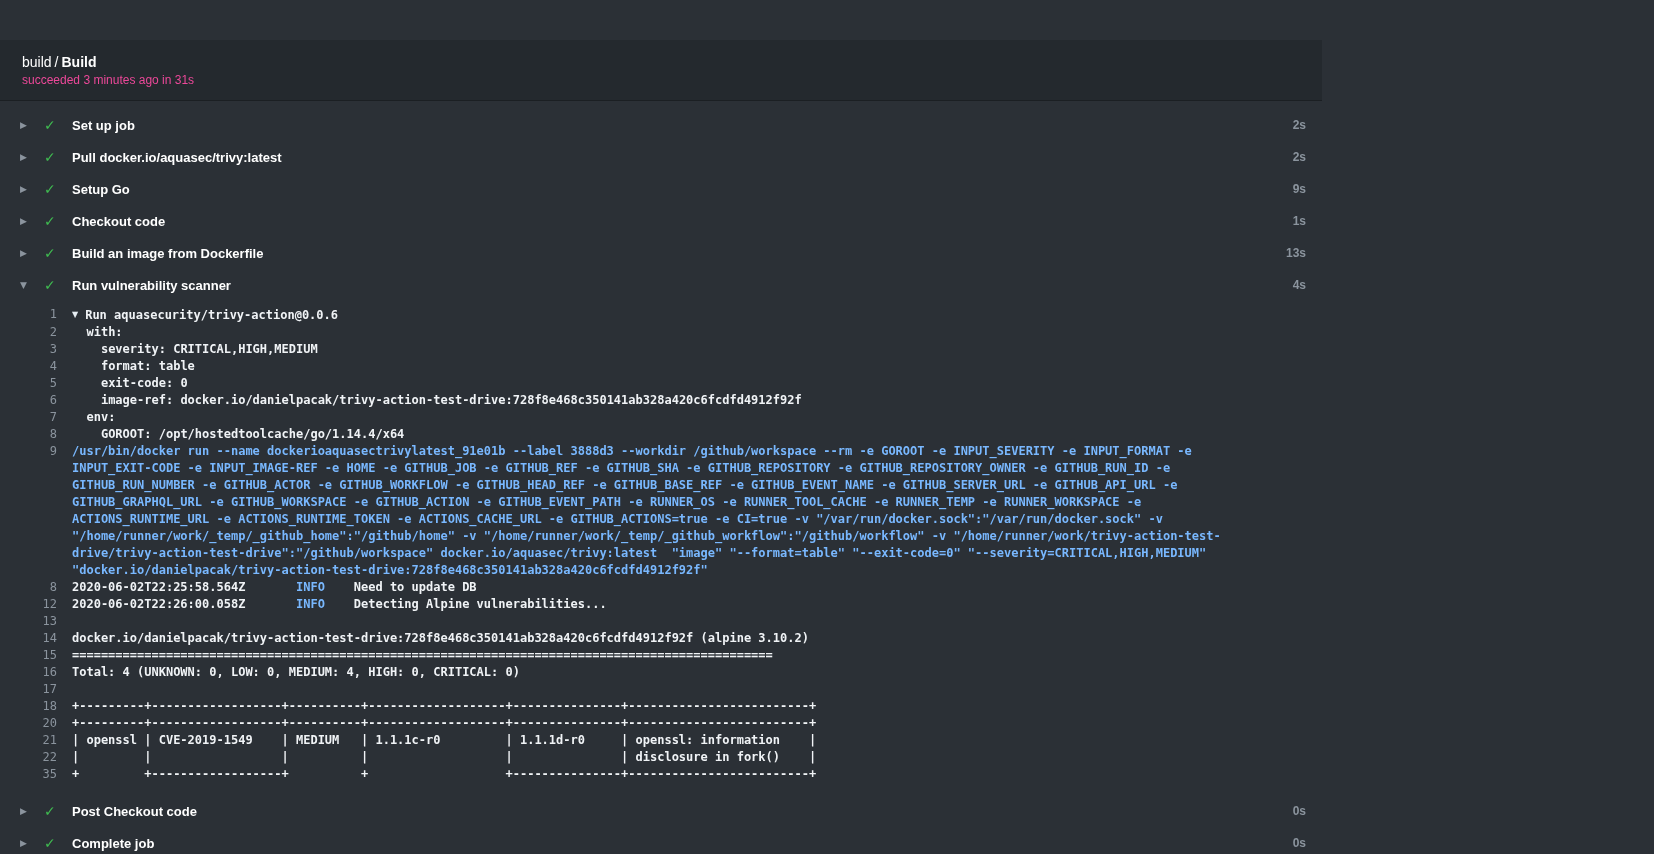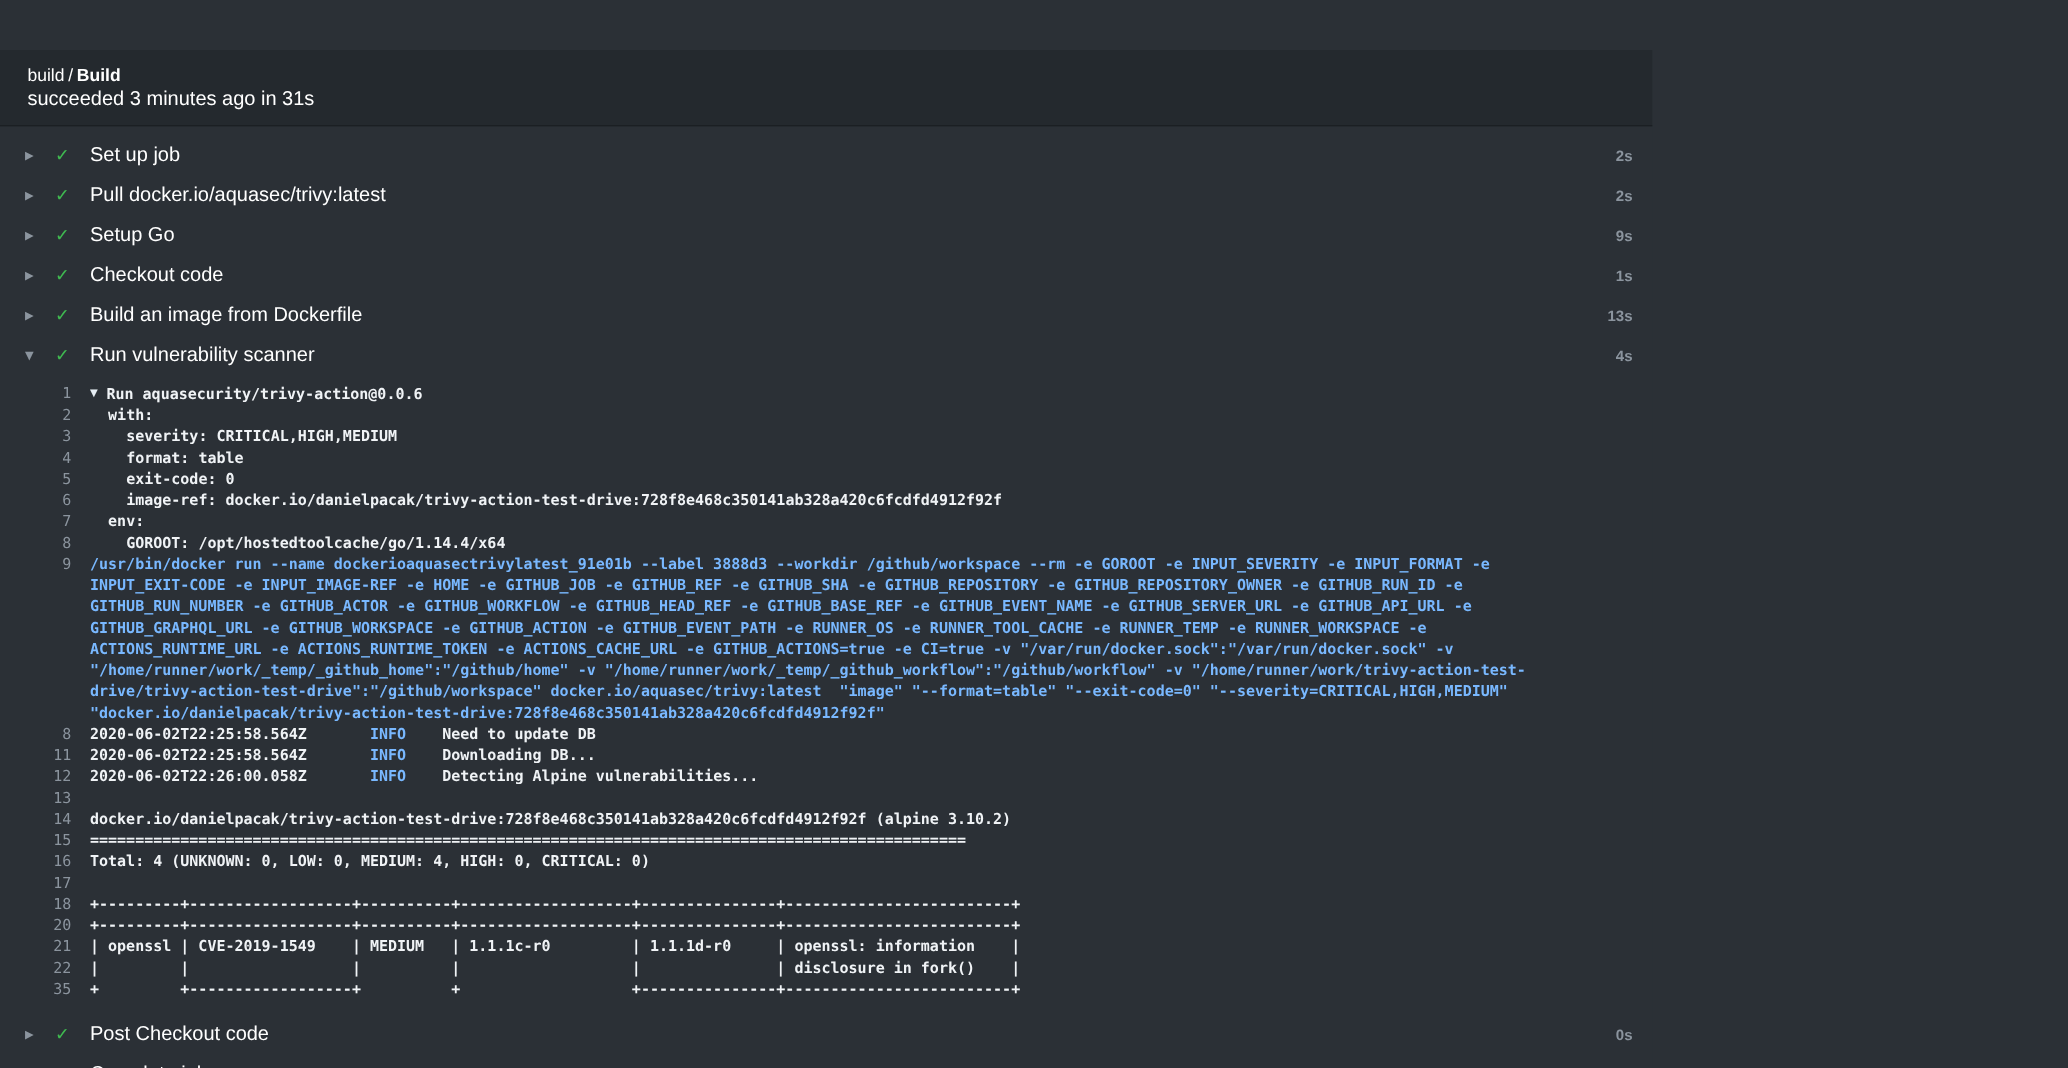--- a/index.html
+++ b/index.html
@@ -12,21 +12,21 @@
   .header {
     height:61px; background:#24292e; border-bottom:1px solid #1b1f23;
     display:flex; align-items:center; justify-content:space-between;
     padding:0 18px 0 22px;
   }
   .title-block { display:flex; flex-direction:column; gap:3px; }
   .breadcrumb { font-size:14px; color:#ffffff; }
   .breadcrumb .job { font-weight:400; }
   .breadcrumb .sep { font-weight:400; padding:0 3px; }
   .breadcrumb .run { font-weight:700; }
-  .run-status { font-size:16px; color:#ffffff; }
+  .run-status { font-size:12px; color:#ec4899; }
   .header-right { display:flex; align-items:center; gap:8px; }
   .search-input {
     width:210px; height:26px; background:#3d4247; border:1px solid #4b5157;
     border-radius:6px; color:#c9d1d9; font-size:13px; padding:0 10px;
     font-family:"Liberation Sans", sans-serif; outline:none;
   }
   .search-input::placeholder { color:#878e95; }
   .nav-btn {
     background:none; border:none; color:#8b949e; font-size:17px; line-height:1;
     width:28px; height:26px; cursor:pointer; font-family:"DejaVu Sans", sans-serif;
@@ -43,21 +43,21 @@
   }
   .tri {
     width:14px; flex:none; color:#8b949e; font-size:9px; line-height:1;
     font-family:"DejaVu Sans", sans-serif;
   }
   .check {
     width:16px; flex:none; margin-left:10px; color:#3fb950;
     font-size:14px; font-weight:700; line-height:1;
     font-family:"DejaVu Sans", sans-serif;
   }
-  .step-label { margin-left:12px; font-size:16px; font-weight:400; color:#ffffff;text-align:center; }
+  .step-label { margin-left:12px; font-size:13px; font-weight:700; color:#ffffff;text-align:center; }
   .step-duration { margin-left:auto; font-size:12px; font-weight:600; color:#8b949e; }
   
   .log {
     font-family:"DejaVu Sans Mono", monospace; font-size:12px; line-height:17px;
     font-weight:600; color:#f0f3f6; padding:5px 100px 12px 0;
   }
   .log-line { display:flex; }
   .log-num {
     width:57px; flex:none; text-align:right; margin-right:15px;
     color:#8b949e; font-weight:400; cursor:pointer;
@@ -159,24 +159,20 @@
   </div>
         <div class="log-line">
     <span class="log-num">9</span>
     <span class="log-text"><span class="cmd">/usr/bin/docker run --name dockerioaquasectrivylatest_91e01b --label 3888d3 --workdir /github/workspace --rm -e GOROOT -e INPUT_SEVERITY -e INPUT_FORMAT -e INPUT_EXIT-CODE -e INPUT_IMAGE-REF -e HOME -e GITHUB_JOB -e GITHUB_REF -e GITHUB_SHA -e GITHUB_REPOSITORY -e GITHUB_REPOSITORY_OWNER -e GITHUB_RUN_ID -e GITHUB_RUN_NUMBER -e GITHUB_ACTOR -e GITHUB_WORKFLOW -e GITHUB_HEAD_REF -e GITHUB_BASE_REF -e GITHUB_EVENT_NAME -e GITHUB_SERVER_URL -e GITHUB_API_URL -e GITHUB_GRAPHQL_URL -e GITHUB_WORKSPACE -e GITHUB_ACTION -e GITHUB_EVENT_PATH -e RUNNER_OS -e RUNNER_TOOL_CACHE -e RUNNER_TEMP -e RUNNER_WORKSPACE -e ACTIONS_RUNTIME_URL -e ACTIONS_RUNTIME_TOKEN -e ACTIONS_CACHE_URL -e GITHUB_ACTIONS=true -e CI=true -v "/var/run/docker.sock":"/var/run/docker.sock" -v "/home/runner/work/_temp/_github_home":"/github/home" -v "/home/runner/work/_temp/_github_workflow":"/github/workflow" -v "/home/runner/work/trivy-action-test-drive/trivy-action-test-drive":"/github/workspace" docker.io/aquasec/trivy:latest  "image" "--format=table" "--exit-code=0" "--severity=CRITICAL,HIGH,MEDIUM" "docker.io/danielpacak/trivy-action-test-drive:728f8e468c350141ab328a420c6fcdfd4912f92f"</span></span>
   </div>
         <div class="log-line">
     <span class="log-num">8</span>
     <span class="log-text"><span>2020-06-02T22:25:58.564Z       </span><span class="info">INFO</span><span>    Need to update DB</span></span>
   </div>
         <div class="log-line">
-    <span class="log-num">11</span>
-    <span class="log-text"><span>2020-06-02T22:25:58.564Z       </span><span class="info">INFO</span><span>    Downloading DB...</span></span>
-  </div>
-        <div class="log-line">
     <span class="log-num">12</span>
     <span class="log-text"><span>2020-06-02T22:26:00.058Z       </span><span class="info">INFO</span><span>    Detecting Alpine vulnerabilities...</span></span>
   </div>
         <div class="log-line">
     <span class="log-num">13</span>
     <span class="log-text"></span>
   </div>
         <div class="log-line">
     <span class="log-num">14</span>
     <span class="log-text"><span>docker.io/danielpacak/trivy-action-test-drive:728f8e468c350141ab328a420c6fcdfd4912f92f (alpine 3.10.2)</span></span>

